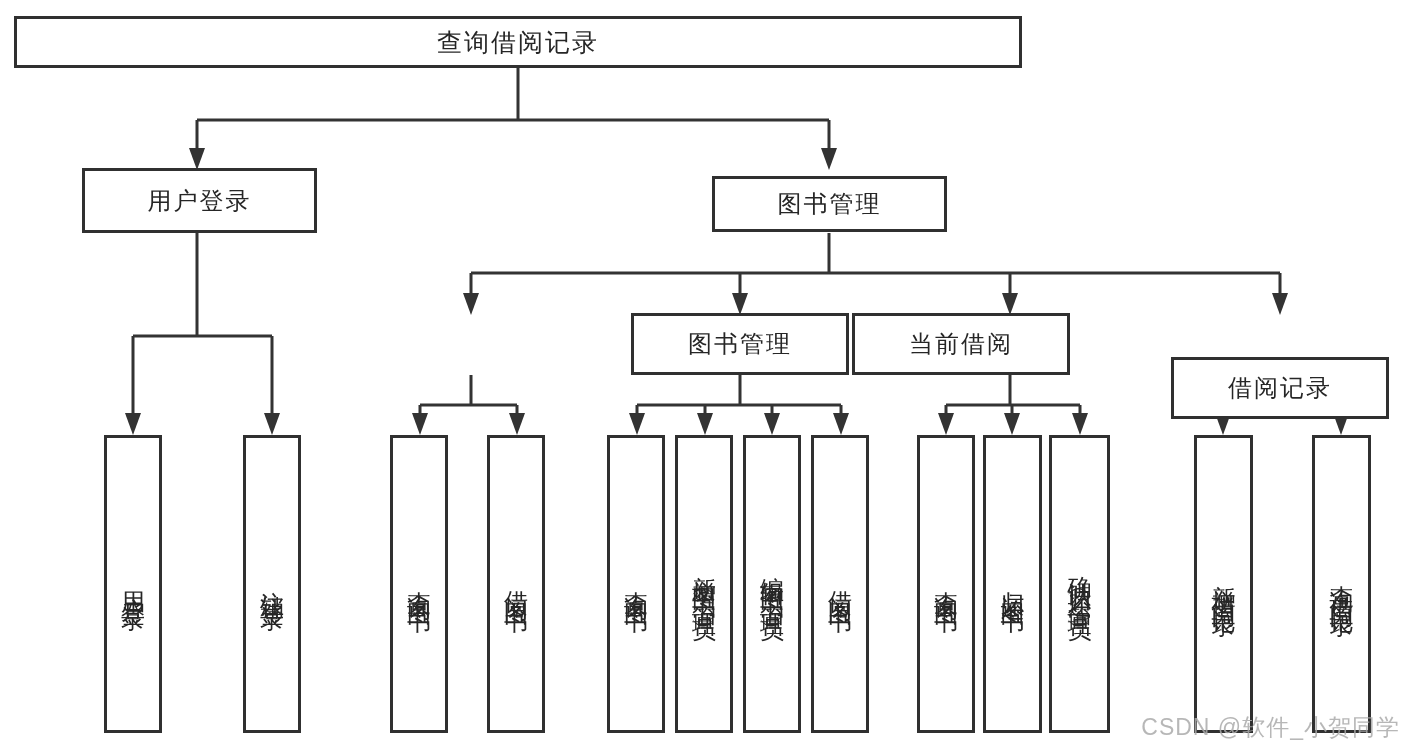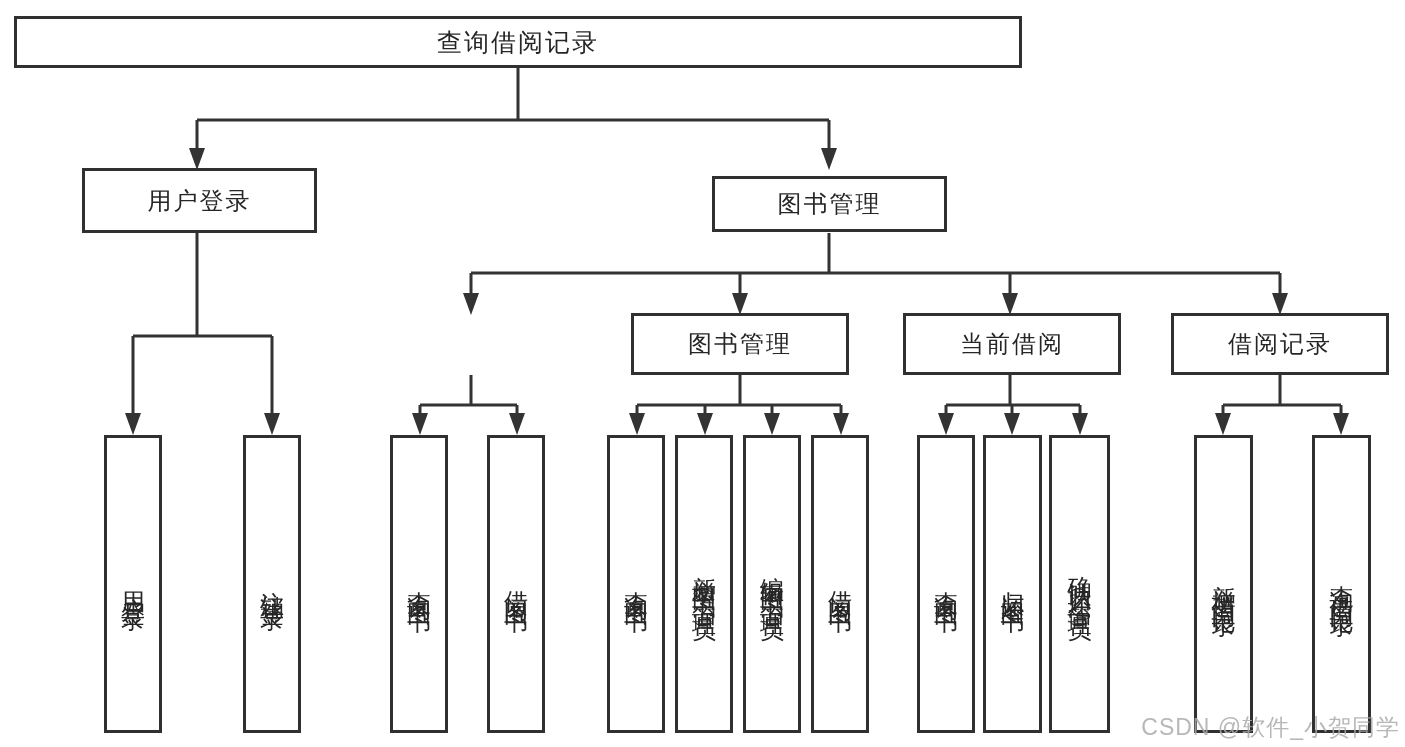--- a/index.html
+++ b/index.html
@@ -43,21 +43,21 @@
     font-size: 24px;
     letter-spacing: 6px;
     line-height: 1;
   }
   
   .root  { left: 14px;   top: 16px;  width: 1008px; height: 52px; }
   .lvl2a { left: 82px;   top: 168px; width: 235px;  height: 65px; }
   .lvl2b { left: 712px;  top: 176px; width: 235px;  height: 56px; }
   .lvl3  { top: 313px; width: 218px; height: 62px; }
   .l3a { left: 362px; }  .l3b { left: 631px; }
-  .l3c { left: 903px; }  .l3d { left: 1171px; }
+  .l3c { left: 852px; }  .l3d { left: 1171px; margin-top: 44px; }
   .leaf { top: 435px; width: 58px; height: 298px; }
   .lf1  { left: 104px; }  .lf2  { left: 243px; }
   .lf3  { left: 390px; }  .lf4  { left: 487px; }
   .lf5  { left: 607px; }  .lf6  { left: 675px; }
   .lf7  { left: 743px; }  .lf8  { left: 811px; }
   .lf9  { left: 917px; }  .lf10 { left: 983px; width: 59px; }
   .lf11 { left: 1049px; width: 61px; }
   .lf12 { left: 1194px; width: 59px; }
   .lf13 { left: 1312px; width: 59px; }
   #watermark {

